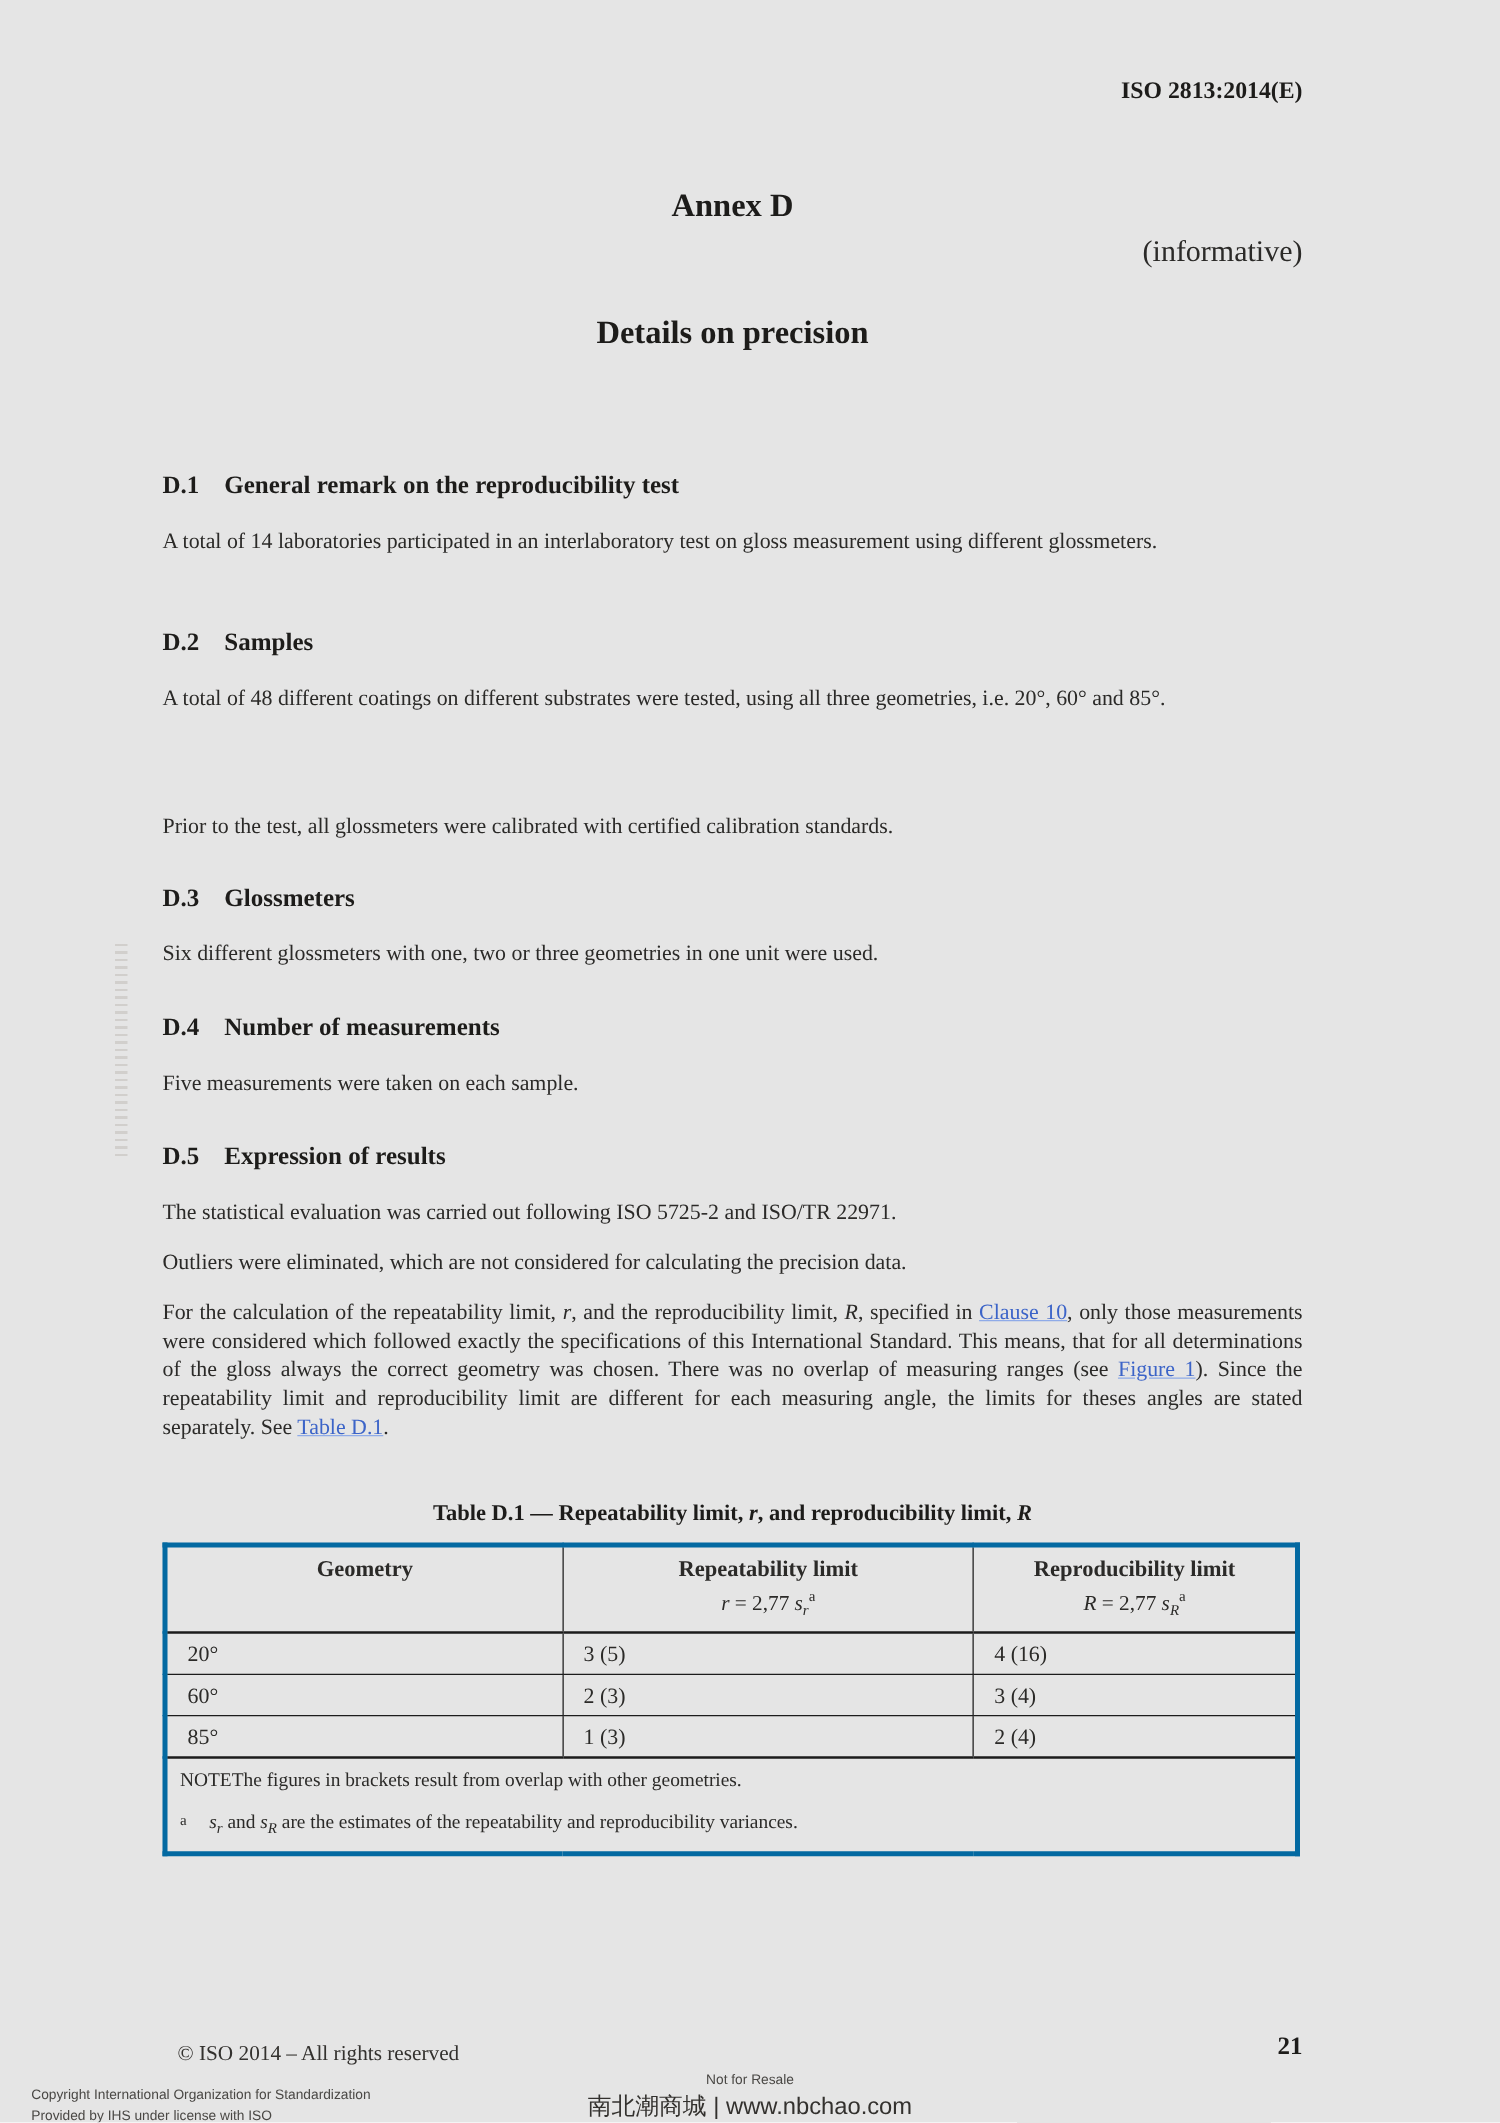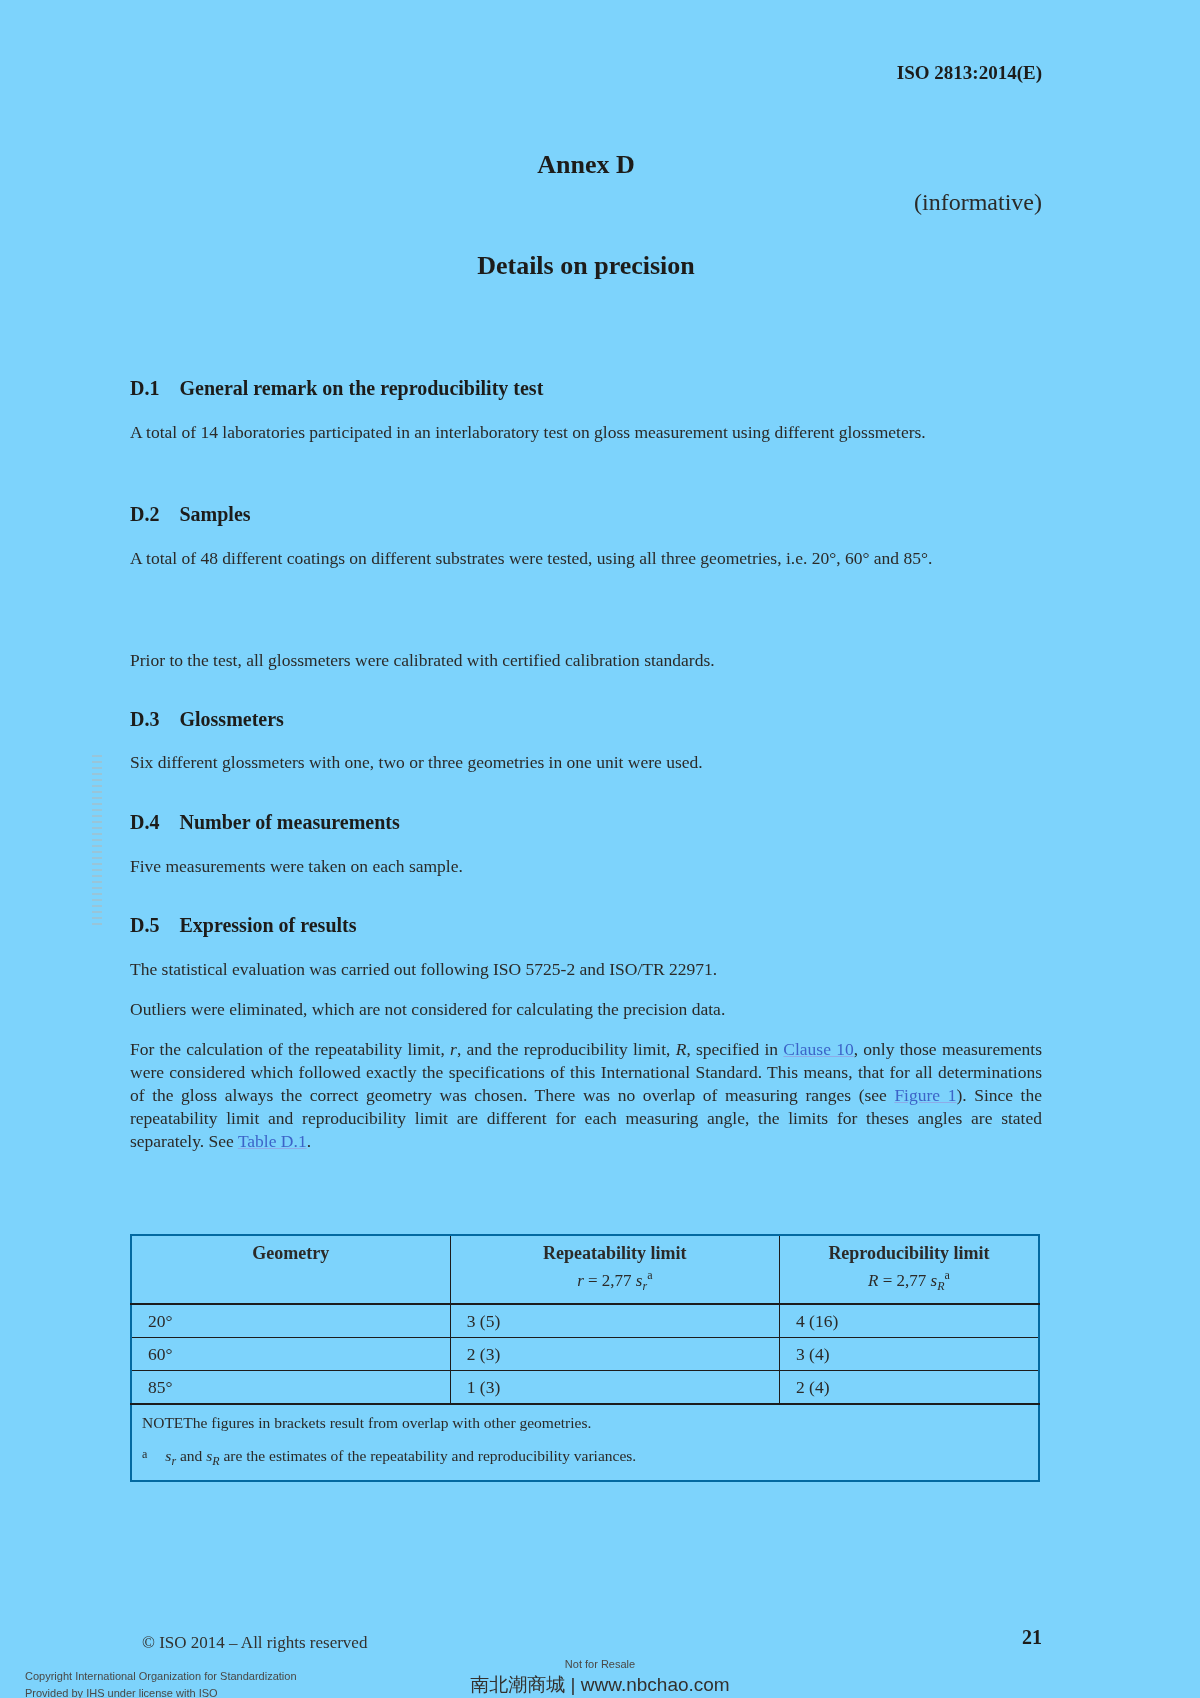--- a/index.html
+++ b/index.html
@@ -1,20 +1,20 @@
 <!DOCTYPE html>
 <html><head>
 <meta charset="utf-8">
 <style>
   html,body{margin:0;padding:0;background:#ffffff;}
   .page{
     position:relative;
     width:1200px;
     height:1698px;
-    background:#7dd3fc;
+    background:#e5e5e5;
     font-family:"Liberation Serif", serif;
     color:#2b2a28;
     overflow:hidden;
   }
   .abs{position:absolute;}
   .doc-ref{
     top:62px; left:130px; width:912px;
     text-align:right;
     font-weight:bold;
     font-size:19px;
@@ -67,21 +67,21 @@
     position:absolute;
     top:1234px; left:130px;
     width:910px;
     border-collapse:collapse;
     font-size:17.5px;
     color:#2b2a28;
   }
   table.dtable, table.dtable td, table.dtable th{
     border:1px solid #1c1c1c;
   }
-  table.dtable{border:2px solid #0369a1;}
+  table.dtable{border:4px solid #0369a1;}
   table.dtable th{
     font-weight:bold;
     font-size:18px;
     text-align:center;
     padding:7px 4px 2px 4px;
     border-bottom:none;
   }
   table.dtable td.formula{
     text-align:center;
     padding:2px 4px 9px 4px;
@@ -189,20 +189,21 @@
   </div>
   <div class="abs para" style="top:855px">Five measurements were taken on each sample.</div>
 
   <div class="abs h2" style="top:914px">
     <span class="num">D.5</span><span>Expression of results</span>
   </div>
   <div class="abs para" style="top:958px">The statistical evaluation was carried out following ISO 5725-2 and ISO/TR 22971.</div>
   <div class="abs para" style="top:998px">Outliers were eliminated, which are not considered for calculating the precision data.</div>
   <div class="abs para" style="top:1038px"><span>For the calculation of the repeatability limit, </span><i>r</i><span>, and the reproducibility limit, </span><i>R</i><span>, specified in </span><a href="#" class="doclink">Clause 10</a><span>, only those measurements were considered which followed exactly the specifications of this International Standard. This means, that for all determinations of the gloss always the correct geometry was chosen. There was no overlap of measuring ranges (see </span><a href="#" class="doclink">Figure 1</a><span>). Since the repeatability limit and reproducibility limit are different for each measuring angle, the limits for theses angles are stated separately. See </span><a href="#" class="doclink">Table D.1</a><span>.</span></div>
 
+  <div class="abs tbl-caption"><span>Table D.1 — Repeatability limit, </span><i>r</i><span>, and reproducibility limit, </span><i>R</i></div>
 
   <table class="dtable">
     <colgroup>
         <col style="width:320px">
         <col style="width:330px">
         <col style="width:260px">
       </colgroup>
     <tbody>
       <tr>
         <th>Geometry</th>

